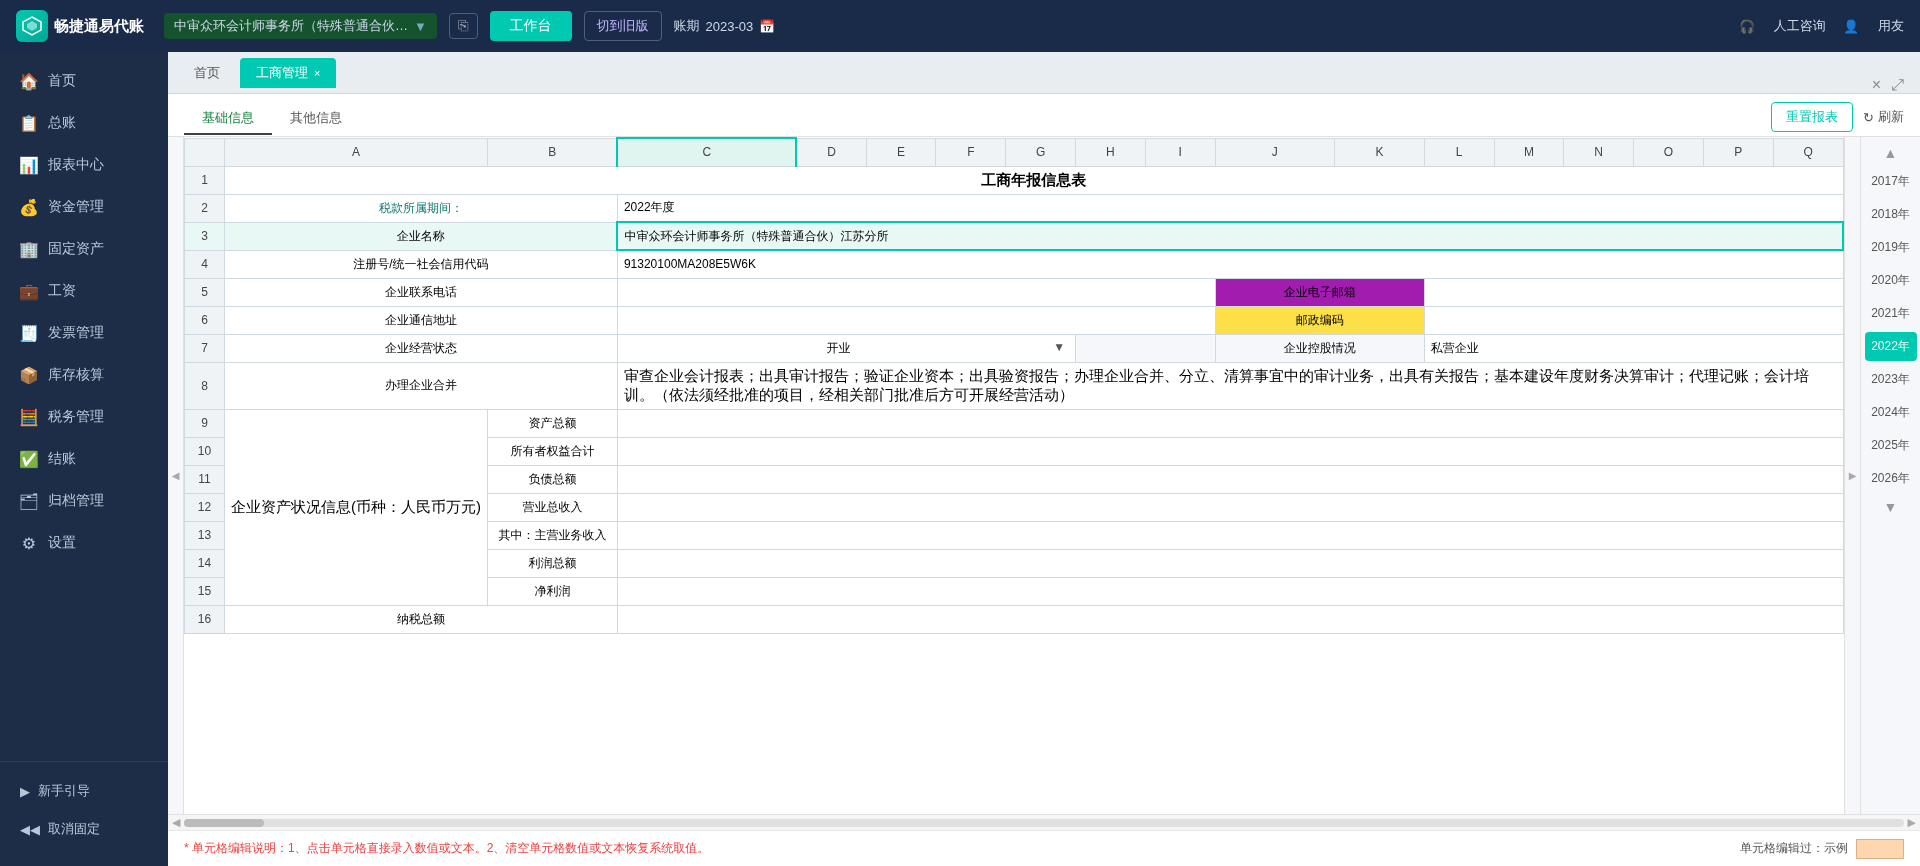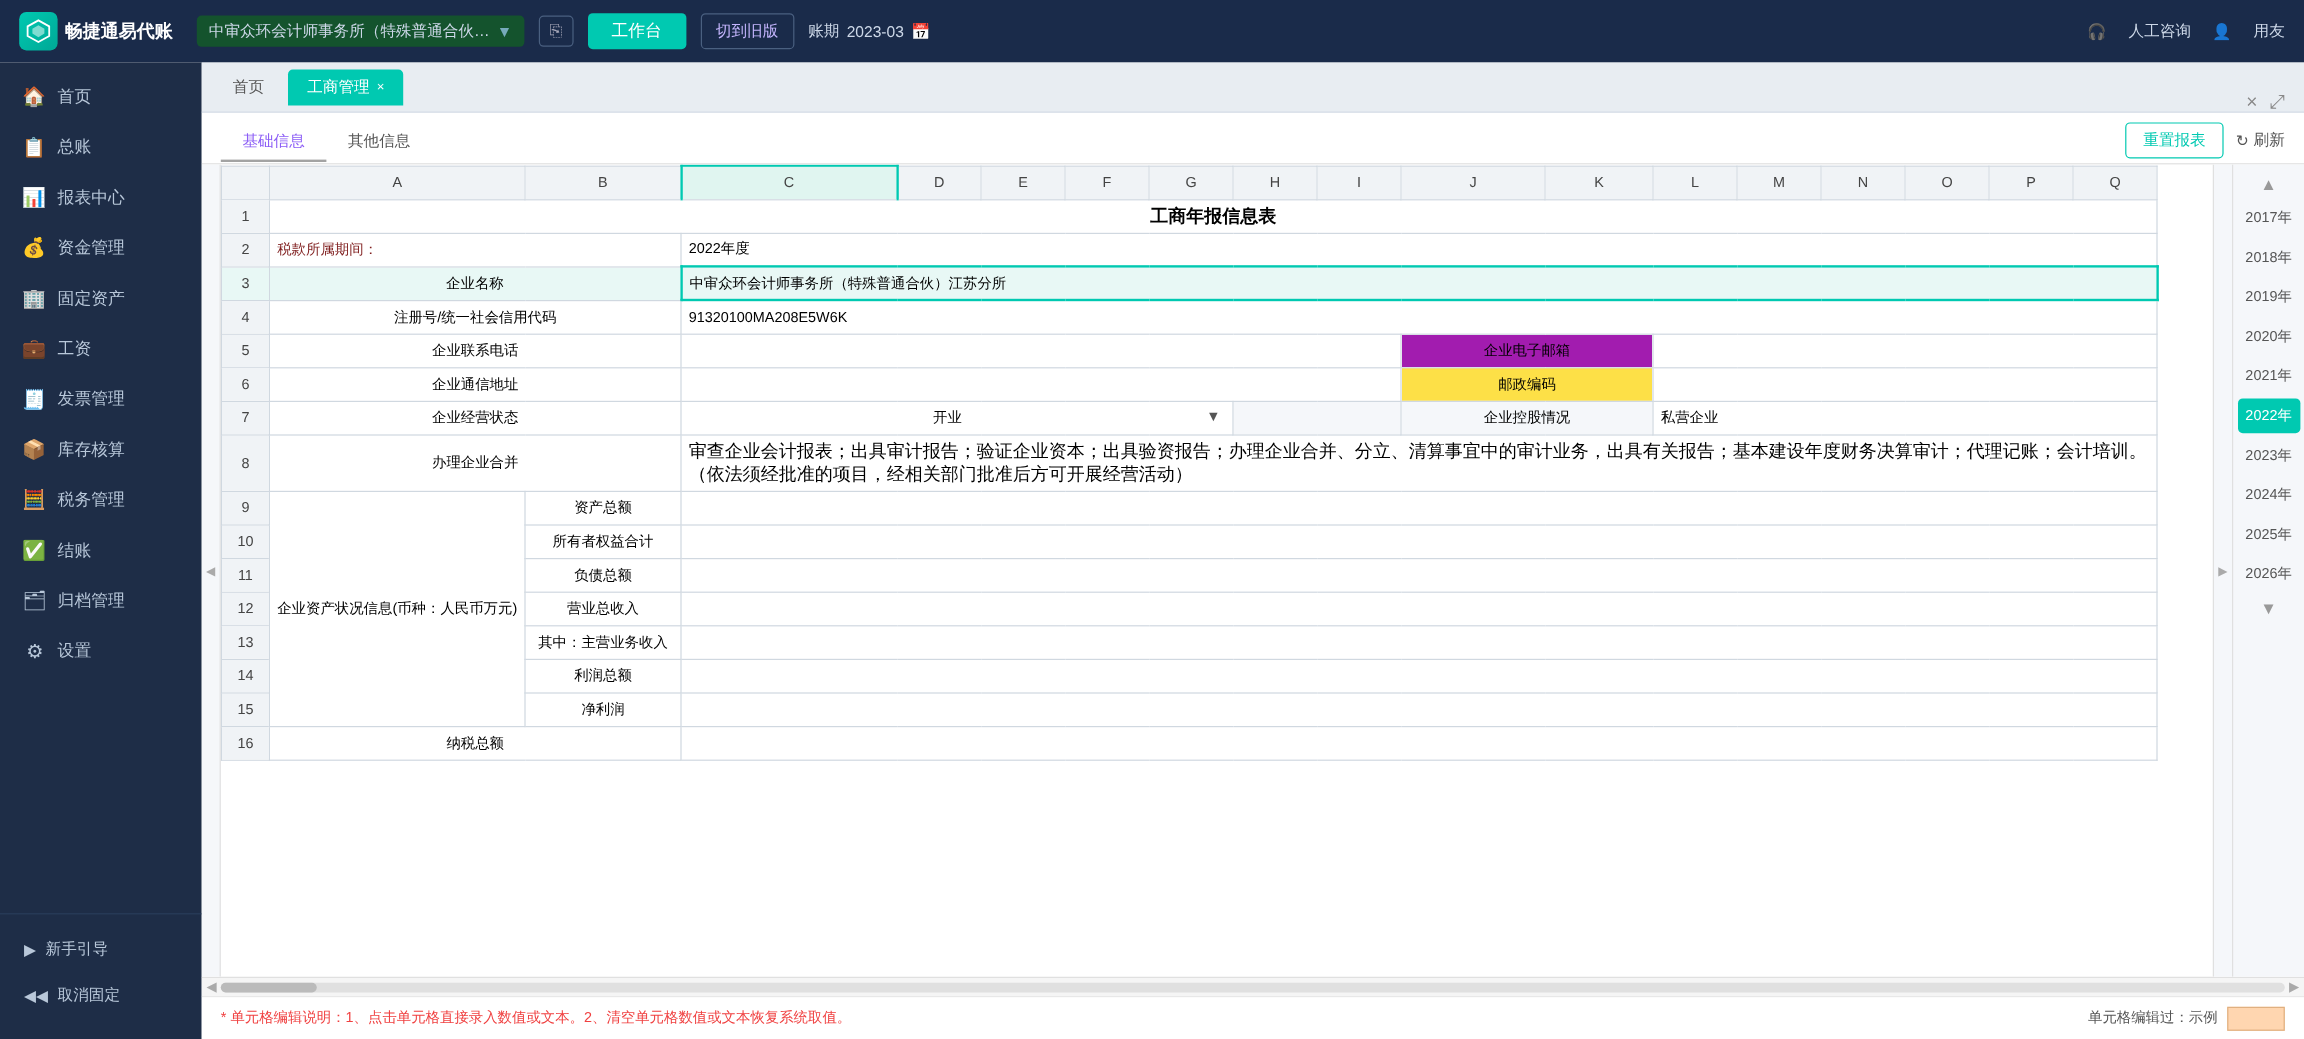--- a/index.html
+++ b/index.html
@@ -62,21 +62,21 @@
     
     .content { flex: 1; background: #fff; overflow: hidden; display: flex; flex-direction: column; }
 
     
     .inner-tabs {
       display: flex; align-items: center; border-bottom: 1px solid #e0e0e0; padding: 8px 16px 0; gap: 0;
     }
     .inner-tab {
       padding: 6px 18px; cursor: pointer; font-size: 13px; border-bottom: 2px solid transparent; color: #555;
     }
-    .inner-tab.active { color: #8b5cf6; border-bottom: 2px solid #a3a3a3; font-weight: 500; }
+    .inner-tab.active { color: #15803d; border-bottom: 2px solid #404040; font-weight: 500; }
     .btn-reset { border: 1px solid #00c9b1; color: #00c9b1; background: #fff; border-radius: 4px; padding: 5px 14px; font-size: 13px; cursor: pointer; }
     .btn-refresh { color: #555; background: transparent; border: none; font-size: 13px; cursor: pointer; display:flex;align-items:center;gap:4px; }
 
     
     .spreadsheet-wrap {
       flex: 1; display: flex; overflow: hidden; position: relative;
     }
     .spreadsheet-container {
       flex: 1; overflow: auto; position: relative;
     }
@@ -305,21 +305,21 @@
 
                 <tr>
                   <td class="row-num">1</td>
                   <td colspan="17" style="text-align:center;font-size:15px;font-weight:bold;background:#fff;">
                     <span>工商年报信息表</span>
                   </td>
                 </tr>
 
                 <tr>
                   <td class="row-num">2</td>
-                  <td colspan="2" style="text-align:left;color:#7f1d1d;">税款所属期间：</td>
+                  <td colspan="2" style="text-align:center;color:#0f766e;">税款所属期间：</td>
                   <td colspan="15" style="text-align:left;">2022年度</td>
                 </tr>
 
                 <tr style="background:#e8f8f5;">
                   <td class="row-num" style="background:#e8f8f5;">3</td>
                   <td colspan="2" style="text-align:center;background:#e8f8f5;">企业名称</td>
                   <td colspan="15" style="text-align:left;background:#e8f8f5;border:2px solid #00c9b1;">中审众环会计师事务所（特殊普通合伙）江苏分所</td>
                 </tr>
 
                 <tr>
@@ -357,21 +357,21 @@
                 </tr>
 
                 <tr>
                   <td class="row-num">8</td>
                   <td colspan="2" style="text-align:center;">办理企业合并</td>
                   <td colspan="15" style="text-align:left;white-space:normal;font-size:15px;overflow:hidden;">审查企业会计报表；出具审计报告；验证企业资本；出具验资报告；办理企业合并、分立、清算事宜中的审计业务，出具有关报告；基本建设年度财务决算审计；代理记账；会计培训。（依法须经批准的项目，经相关部门批准后方可开展经营活动）</td>
                 </tr>
 
                 <tr>
                   <td class="row-num">9</td>
-                  <td rowspan="7" style="text-align:center;font-size:12px;writing-mode:horizontal-tb;vertical-align:middle;">企业资产状况信息(币种：人民币万元)</td>
+                  <td rowspan="7" style="text-align:center;font-size:15px;writing-mode:horizontal-tb;vertical-align:middle;">企业资产状况信息(币种：人民币万元)</td>
                   <td colspan="1" style="text-align:center;">资产总额</td>
                   <td colspan="15"></td>
                 </tr>
 
                 <tr>
                   <td class="row-num">10</td>
                   <td colspan="1" style="text-align:center;">所有者权益合计</td>
                   <td colspan="15"></td>
                 </tr>
 

